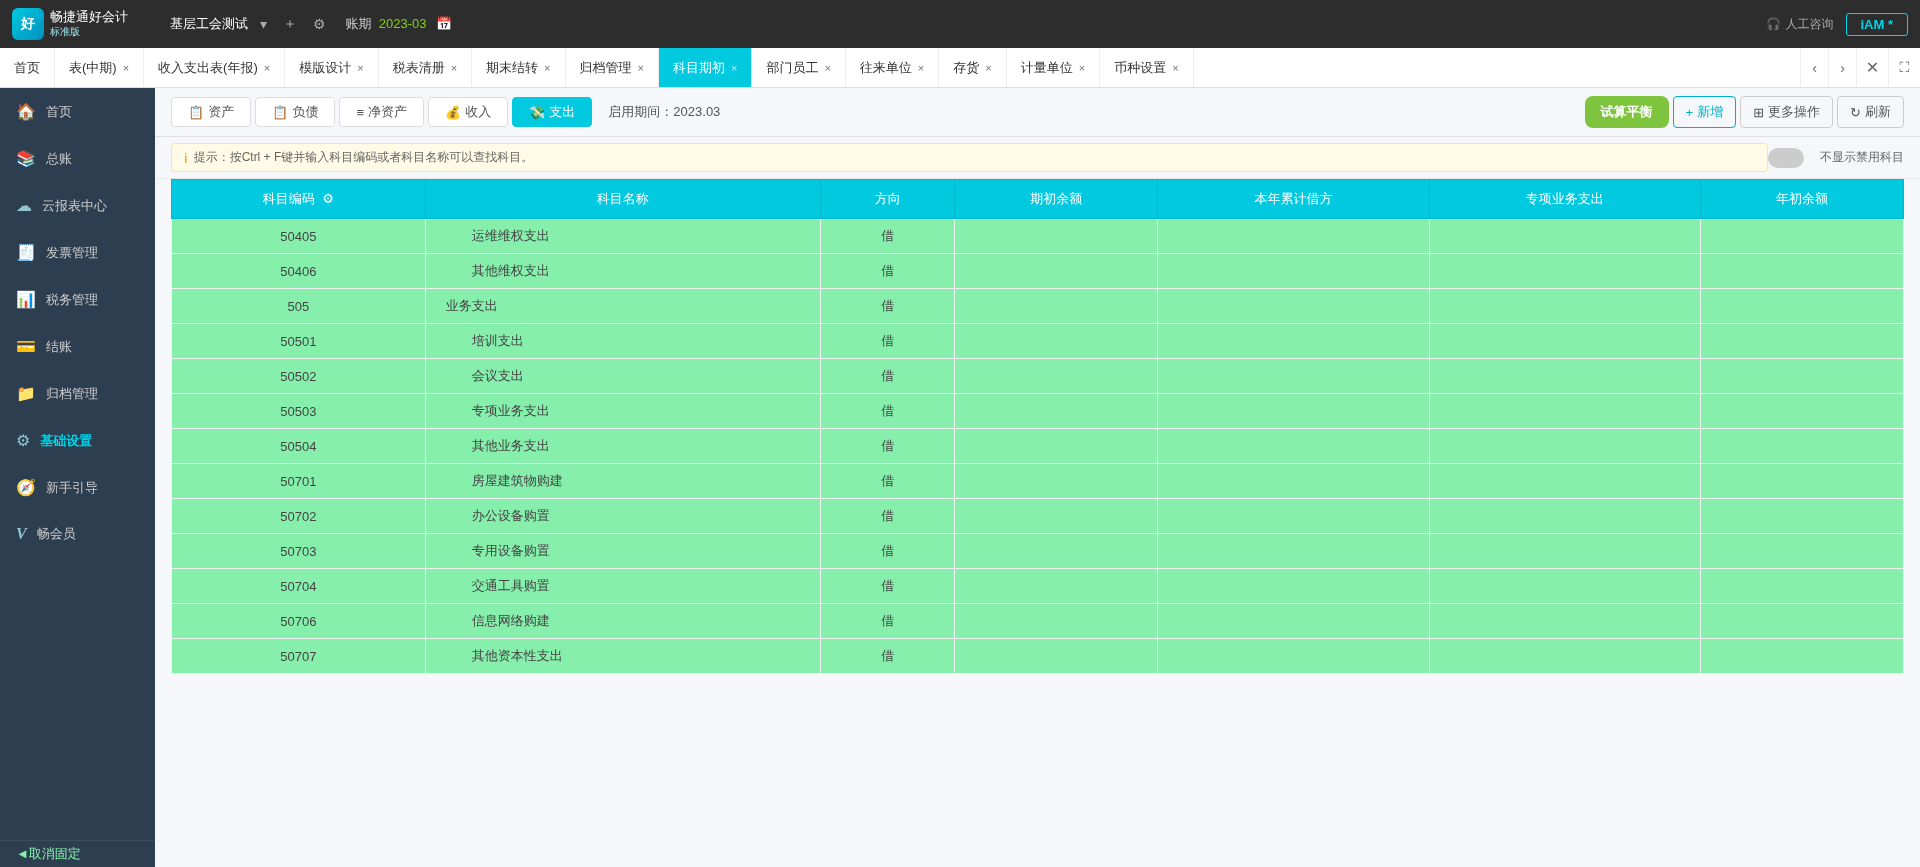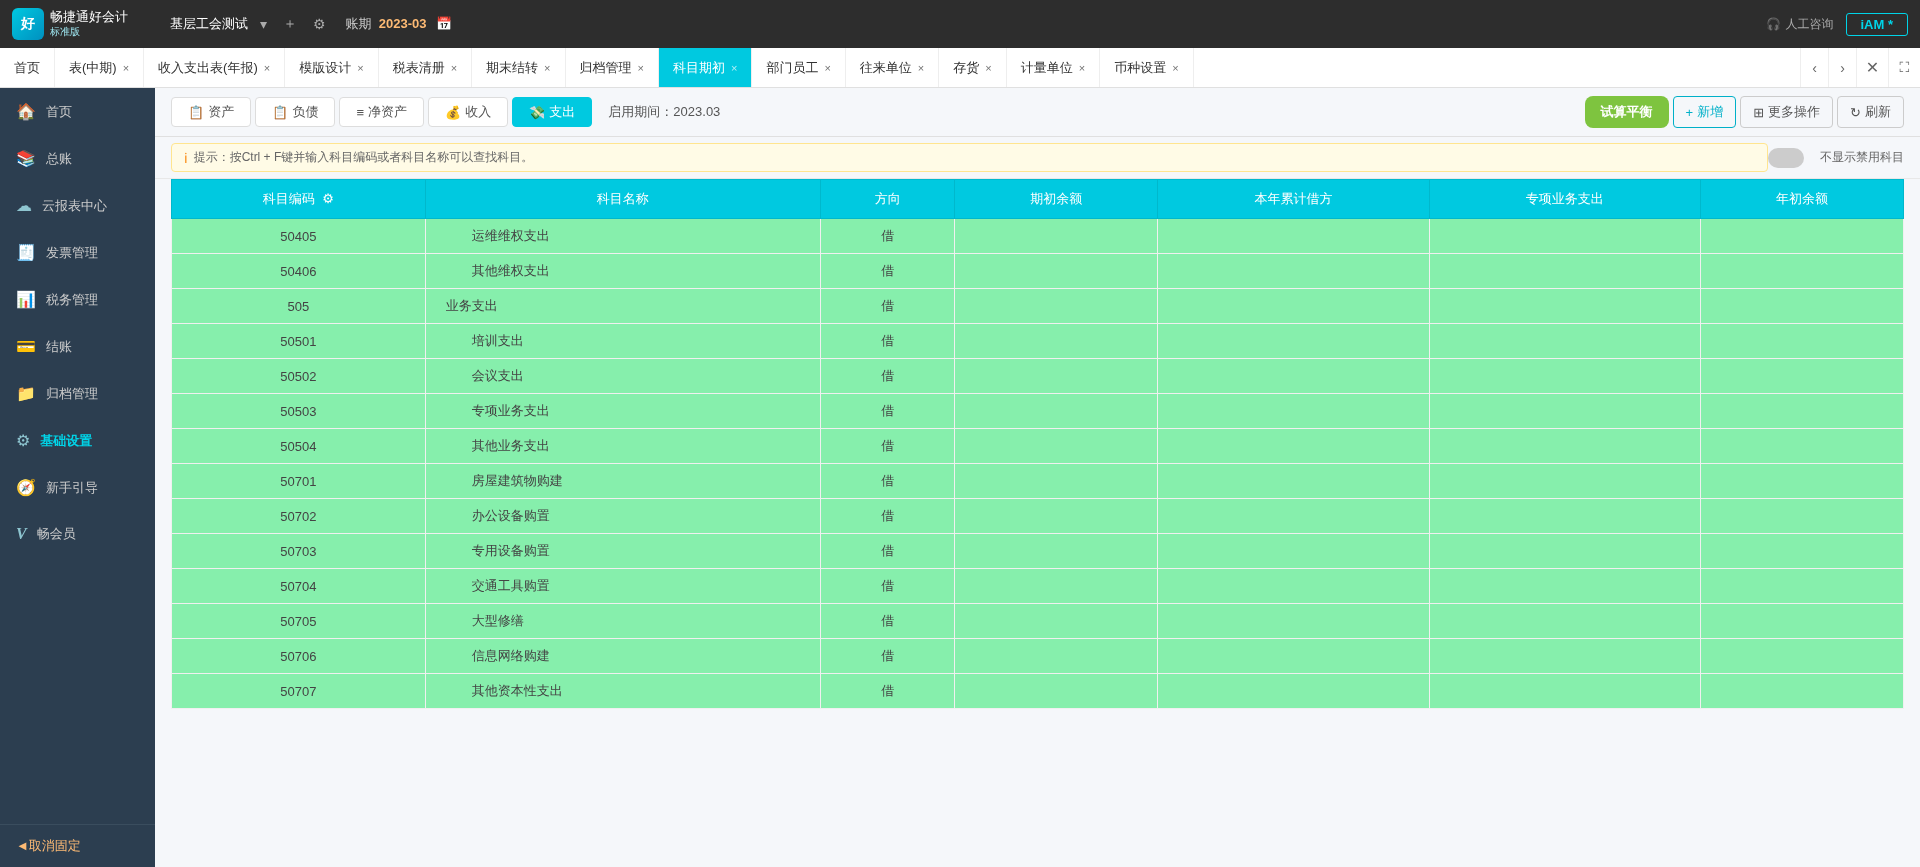--- a/index.html
+++ b/index.html
@@ -10,21 +10,21 @@
       display: flex; align-items: center; background: #2d2d2d; height: 48px;
       padding: 0 12px; color: #fff; gap: 8px;
     }
     .logo-area { display: flex; align-items: center; gap: 6px; width: 150px; }
     .logo-icon { width: 32px; height: 32px; background: linear-gradient(135deg, #00c9e0, #0090c0); border-radius: 6px; display: flex; align-items: center; justify-content: center; font-size: 14px; color: #fff; font-weight: bold; }
     .logo-text { font-size: 13px; color: #fff; line-height: 1.2; }
     .logo-sub { font-size: 10px; color: #9ee6f0; }
     .project-name { color: #fff; font-size: 13px; cursor: pointer; }
     .top-bar-icon { color: #aaa; cursor: pointer; font-size: 14px; padding: 2px 4px; }
     .account-period { color: #ccc; font-size: 13px; margin-left: 8px; }
-    .period-val { color: #fdba74; font-weight: bold; }
+    .period-val { color: #84cc16; font-weight: normal; }
     .spacer { flex: 1; }
     .top-right { display: flex; align-items: center; gap: 12px; }
     .service-btn { color: #aaa; cursor: pointer; font-size: 12px; display: flex; align-items: center; gap: 4px; }
     .iam-badge { border: 1.5px solid #00d4e8; color: #00d4e8; padding: 3px 14px; border-radius: 3px; font-size: 13px; cursor: pointer; font-weight: bold; }
 
     
     .nav-tabs {
       display: flex; align-items: center; background: #fff; height: 40px;
       padding: 0 0 0 0; border-bottom: 1px solid #e0e0e0; overflow: hidden;
     }
@@ -44,21 +44,21 @@
 
     
     .sidebar { width: 155px; background: #2c3e50; display: flex; flex-direction: column; height: 100%; }
     .sidebar-item {
       display: flex; align-items: center; padding: 14px 16px; color: #ccc; cursor: pointer; gap: 10px; font-size: 13px;
     }
     .sidebar-item.active { color: #fff; }
     .sidebar-item.active .sidebar-label { color: #00d4e8; font-weight: bold; }
     .sidebar-icon { font-size: 16px; color: #8ec5d0; }
     .sidebar-label { font-size: 13px; }
-    .sidebar-bottom { margin-top: auto; padding: 12px 16px; color: #fdba74; cursor: pointer; font-size: 13px; border-top: 1px solid #3a4d5e; }
+    .sidebar-bottom { margin-top: auto; padding: 4px 16px; color: #86efac; cursor: pointer; font-size: 13px; border-top: 1px solid #3a4d5e; }
 
     
     .content-area { flex: 1; background: #f5f7fa; display: flex; flex-direction: column; overflow: hidden; }
     .sub-tab {
       display: flex; align-items: center; gap: 4px; padding: 5px 16px; border-radius: 4px;
       cursor: pointer; font-size: 13px; color: #555; background: #fff; border: 1px solid #ddd;
     }
     .sub-tab.active { background: #00c9e0; color: #fff; border-color: #00c9e0; }
     .period-info { margin-left: 12px; font-size: 13px; color: #555; }
     .hint-box { background: #fffbe6; border: 1px solid #ffe58f; border-radius: 4px; padding: 4px 12px; font-size: 12px; color: #666; display: flex; align-items: center; gap: 6px; flex: 1; }
@@ -388,29 +388,20 @@
             <tr>
       <td class="code-cell">50704</td>
       <td class="name-cell">　　交通工具购置</td>
       <td class="dir-cell">借</td>
       <td></td>
       <td></td>
       <td></td>
       <td></td>
     </tr>
             <tr>
-      <td class="code-cell">50705</td>
-      <td class="name-cell">　　大型修缮</td>
-      <td class="dir-cell">借</td>
-      <td></td>
-      <td></td>
-      <td></td>
-      <td></td>
-    </tr>
-            <tr>
       <td class="code-cell">50706</td>
       <td class="name-cell">　　信息网络购建</td>
       <td class="dir-cell">借</td>
       <td></td>
       <td></td>
       <td></td>
       <td></td>
     </tr>
             <tr>
       <td class="code-cell">50707</td>

